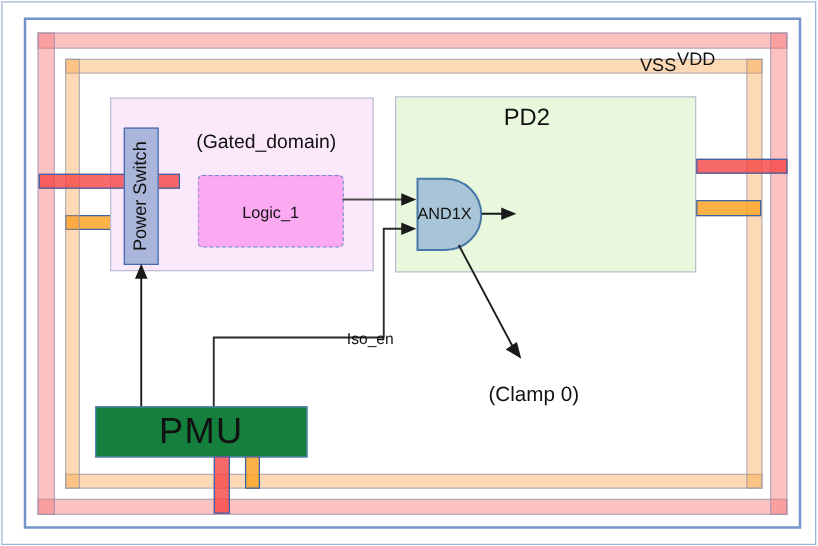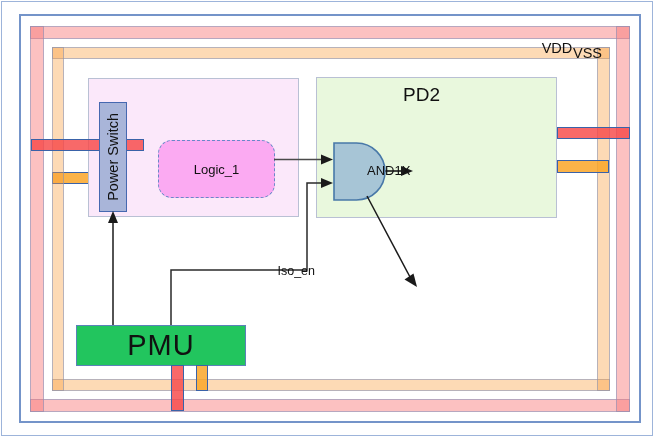--- a/index.html
+++ b/index.html
@@ -31,41 +31,41 @@
   .tab-left-red{left:31px;top:139px;width:113px;height:12px;z-index:5;}
   .tab-left-org{left:52px;top:172px;width:44px;height:12px;z-index:2;}
   .tab-right-red{left:557px;top:127px;width:73px;height:12px;z-index:5;}
   .tab-right-org{left:557px;top:160px;width:52px;height:13px;z-index:5;}
   .tab-bot-red{left:171px;top:365px;width:13px;height:46px;z-index:5;}
   .tab-bot-org{left:196px;top:365px;width:12px;height:26px;z-index:5;}
   
   .pd{z-index:4;border:1px solid #b9c0d4;}
   .pd1{left:88px;top:78px;width:211px;height:139px;background:#fbe8fa;}
   .pd2{left:316px;top:77px;width:241px;height:141px;background:#e9f8dd;}
-  .logic{z-index:4;border:1.5px dashed #6888c8;border-radius:14px;display:flex;align-items:center;justify-content:center;font-size:13px;}
+  .logic{z-index:4;border:1.5px dashed #6888c8;border-radius:4px;display:flex;align-items:center;justify-content:center;font-size:13px;}
   .logic1{left:158px;top:140px;width:117px;height:58px;background:#fbaaf2;}
   .logic2{left:413px;top:138px;width:118px;height:62px;background:#aff08d;}
   .power-switch{left:99px;top:102px;width:28px;height:110px;background:#a9b5d9;border:1.5px solid #4668b0;z-index:6;
     display:flex;align-items:center;justify-content:center;}
   .vtext{writing-mode:vertical-rl;transform:rotate(180deg);font-size:14.5px;white-space:nowrap;}
-  .pmu{left:76px;top:325px;width:170px;height:41px;background:#22c55e;border:1.5px solid #5a82b8;z-index:4;
+  .pmu{left:76px;top:325px;width:170px;height:41px;background:#15803d;border:1.5px solid #5a82b8;z-index:4;
     display:flex;align-items:center;justify-content:center;font-size:29px;letter-spacing:1px;}
   
   .wires{left:0;top:0;width:654px;height:437px;z-index:7;pointer-events:none;}
   
   .lbl{z-index:8;line-height:1.15;}
   .lbl-vdd{left:512px;top:40px;width:90px;text-align:center;font-size:14.5px;}
-  .lbl-vss{left:512px;top:45px;width:90px;text-align:right;font-size:14.5px;}
+  .lbl-vss{left:512px;top:45px;width:90px;text-align:left;font-size:14.5px;}
   .pd-title{text-align:center;font-size:19px;}
   .pd-sub{text-align:center;font-size:15.5px;}
   .lbl-pd1-title{left:127px;top:85px;width:172px;}
   .lbl-pd1-sub{left:127px;top:105px;width:172px;}
   .lbl-pd2-title{left:316px;top:84px;width:211px;}
   .lbl-pd2-sub{left:316px;top:104px;width:241px;}
-  .lbl-and{left:334px;top:164px;width:32px;text-align:center;font-size:13px;z-index:8;padding-left:33px;}
+  .lbl-and{left:334px;top:164px;width:32px;text-align:center;font-size:13px;z-index:8;}
   .lbl-iso-en{left:245px;top:264px;width:70px;text-align:right;font-size:12.5px;}
   .lbl-isol1{left:347px;top:287px;width:160px;text-align:center;font-size:16.5px;}
   .lbl-isol2{left:347px;top:307px;width:160px;text-align:center;font-size:16.5px;}
 </style>
 </head>
 <body>
 
 <div class="canvas">
 
   <div class="abs outer-frame"></div>
@@ -120,18 +120,20 @@
     <path d="M385.5,171 H403" stroke="#1a1a1a" stroke-width="1.6" fill="none"></path>
     <polygon points="413,171 401,166 401,176" fill="#1a1a1a"></polygon>
 
     <path d="M367,196 L410,277" stroke="#1a1a1a" stroke-width="1.5" fill="none"></path>
     <polygon points="417,287 404.5,279.5 413.5,273.5" fill="#1a1a1a"></polygon>
   </svg>
 
   <div class="abs lbl lbl-vdd">VDD</div>
   <div class="abs lbl lbl-vss">VSS</div>
 
+  <div class="abs lbl pd-sub lbl-pd1-sub">(Gated_domain)</div>
   <div class="abs lbl pd-title lbl-pd2-title">PD2</div>
 
   <div class="abs lbl lbl-and">AND1X</div>
   <div class="abs lbl lbl-iso-en">Iso_en</div>
+  <div class="abs lbl lbl-isol2">(Clamp 0)</div>
 
 </div>
 
 </body></html>

